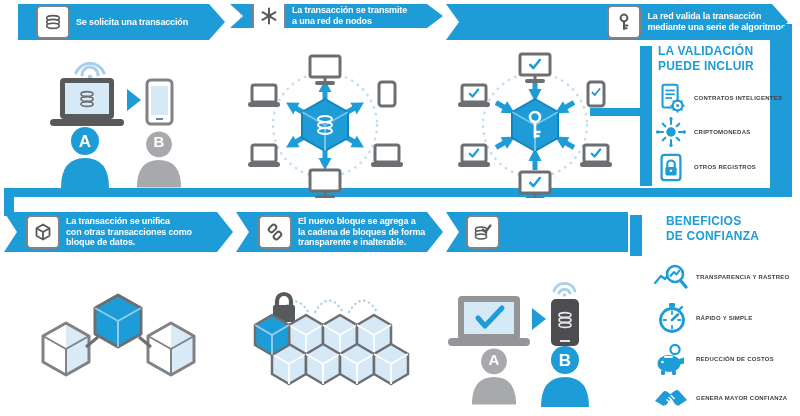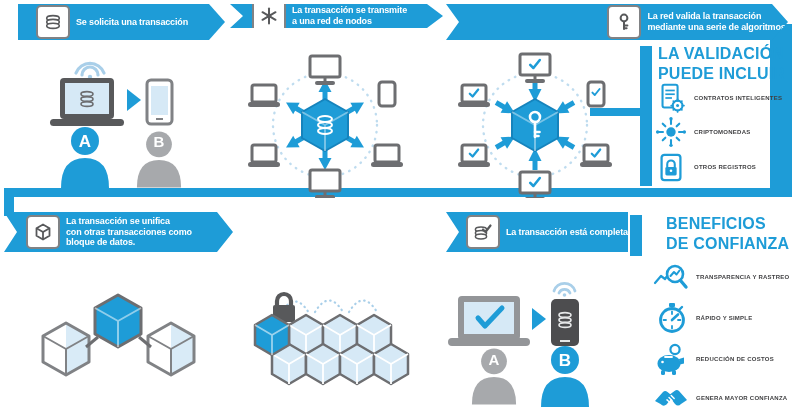--- a/index.html
+++ b/index.html
@@ -22,21 +22,21 @@
   .b6{left:446px;top:212px;width:182px;height:40px;padding-left:20px;box-sizing:border-box;}
   
   .ribbon-right{position:absolute;left:770px;top:24px;width:22px;height:173px;background:#1E9CD7;}
   .connector-h{position:absolute;left:4px;top:188px;width:788px;height:9px;background:#1E9CD7;}
   .connector-left{position:absolute;left:4px;top:188px;width:10px;height:28px;background:#1E9CD7;}
   .net-link{position:absolute;left:590px;top:108px;width:52px;height:8px;background:#1E9CD7;}
   
   .panel-bar{position:absolute;background:#1E9CD7;}
   .v-bar{left:640px;top:46px;width:12px;height:140px;}
   .ben-bar{left:630px;top:215px;width:12px;height:41px;}
-  .panel-title{position:absolute;color:#1E9CD7;font-weight:700;font-size:16px;line-height:1.25;
+  .panel-title{position:absolute;color:#1E9CD7;font-weight:700;font-size:12px;line-height:1.25;
         white-space:pre-line;letter-spacing:0.2px;}
   .vt{left:658px;top:44px;width:134px;}
   .bt{left:666px;top:214px;width:130px;}
   .panel-item{position:absolute;display:flex;align-items:center;}
   .panel-item .item-label{color:#3F3F41;font-weight:700;font-size:6px;letter-spacing:0.25px;
         margin-left:7px;width:104px;}
   .illus{position:absolute;}
   .dashring{fill:none;stroke:#BFDCEF;stroke-width:2.4;stroke-dasharray:0.5,6.5;stroke-linecap:round;}
   .actor-letter{font-family:"Liberation Sans",sans-serif;font-weight:700;fill:#fff;text-anchor:middle;}
 </style>
@@ -137,33 +137,47 @@
       <svg width="20" height="20" viewBox="0 0 20 20" fill="none" stroke="#58595B" stroke-width="1.8" stroke-linejoin="round">
           <path d="M10,2.5 L16.5,6.2 L16.5,13.8 L10,17.5 L3.5,13.8 L3.5,6.2 Z"></path>
           <path d="M10,10 L10,17.5 M10,10 L3.5,6.2 M10,10 L16.5,6.2"></path>
         </svg>
     </div>
     <div class="banner-label">La transacción se unifica
 con otras transacciones como
 bloque de datos.</div>
   </div>
 
+  <div class="banner tip-notch b5">
+    <div class="icon-box">
+      <svg width="20" height="20" viewBox="0 0 20 20" fill="none" stroke="#58595B" stroke-width="2">
+          <g transform="translate(7,7) rotate(45)">
+            <rect x="-2.6" y="-5" width="5.2" height="8.4" rx="2.6"></rect>
+          </g>
+          <g transform="translate(13,13) rotate(45)">
+            <rect x="-2.6" y="-3.4" width="5.2" height="8.4" rx="2.6"></rect>
+          </g>
+        </svg>
+    </div>
+    <div class="banner-label">El nuevo bloque se agrega a
+la cadena de bloques de forma
+transparente e inalterable.</div>
+  </div>
 
   <div class="banner notch-only b6">
     <div class="icon-box">
       <svg width="20" height="20" viewBox="0 0 20 20">
           <g fill="#fff" stroke="#58595B" stroke-width="1.5">
             <ellipse cx="8" cy="7.5" rx="5.6" ry="2.4"></ellipse>
             <ellipse cx="8" cy="11" rx="5.6" ry="2.4"></ellipse>
             <ellipse cx="8" cy="14.5" rx="5.6" ry="2.4"></ellipse>
           </g>
           <path d="M10,7.5 L12.5,10 L17.5,3.5" fill="none" stroke="#58595B" stroke-width="2.2" stroke-linecap="round" stroke-linejoin="round"></path>
         </svg>
     </div>
-    <div class="banner-label">La transacción está completa</div>
   </div>
 
   <svg class="illus" style="left:28px;top:55px" width="182" height="135" viewBox="0 0 182 135">
     <g fill="none" stroke="#A9CFE9" stroke-width="3.2" stroke-linecap="round">
       <path d="M48,18 A15,15 0 0 1 76,18"></path>
         <path d="M54,20 A8,8 0 0 1 70,20"></path>
         <circle cx="62" cy="22" r="2.2" fill="#A9CFE9" stroke="none"></circle>
     </g>
     <g>
       <rect x="32" y="23" width="54" height="41" rx="4" fill="#58595B"></rect>

